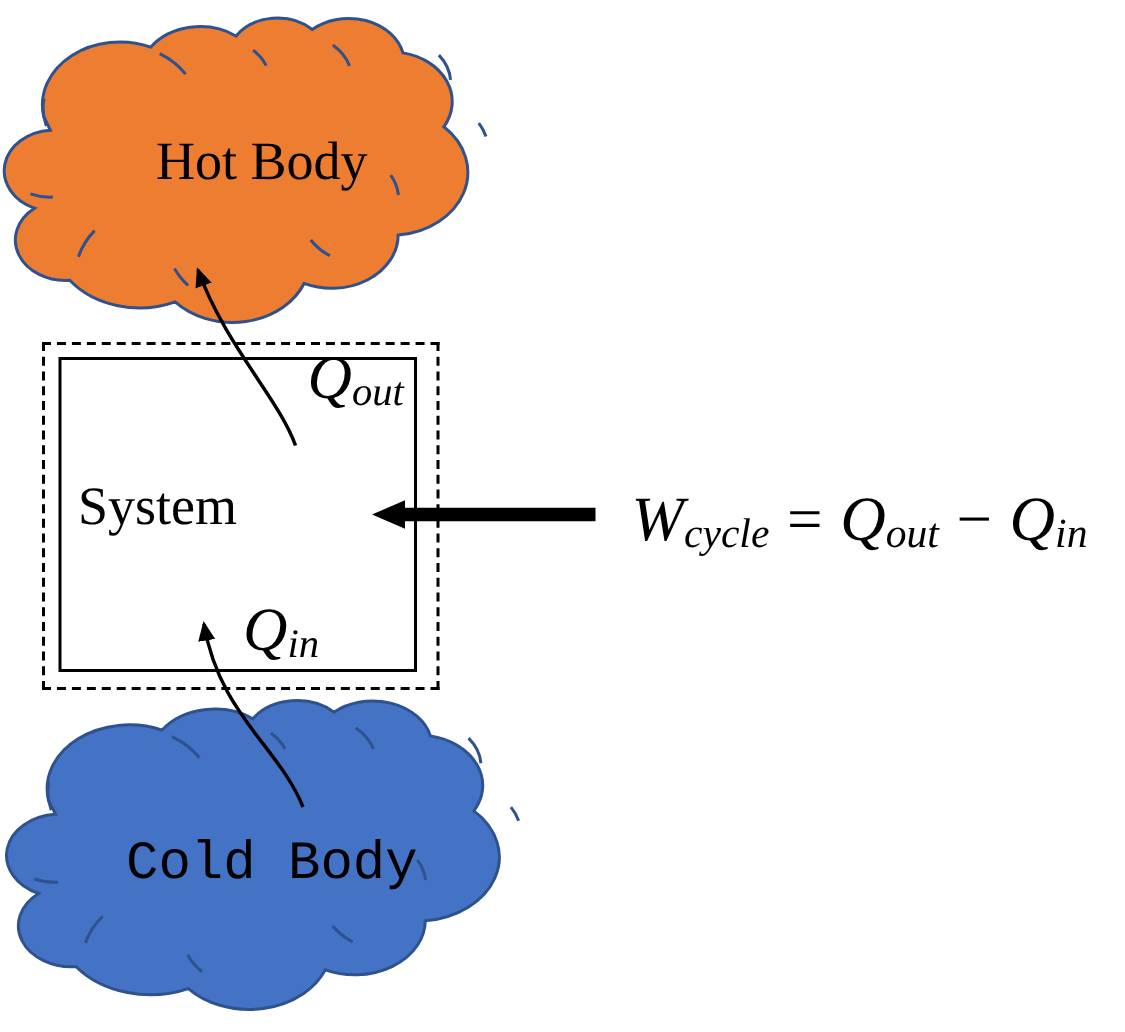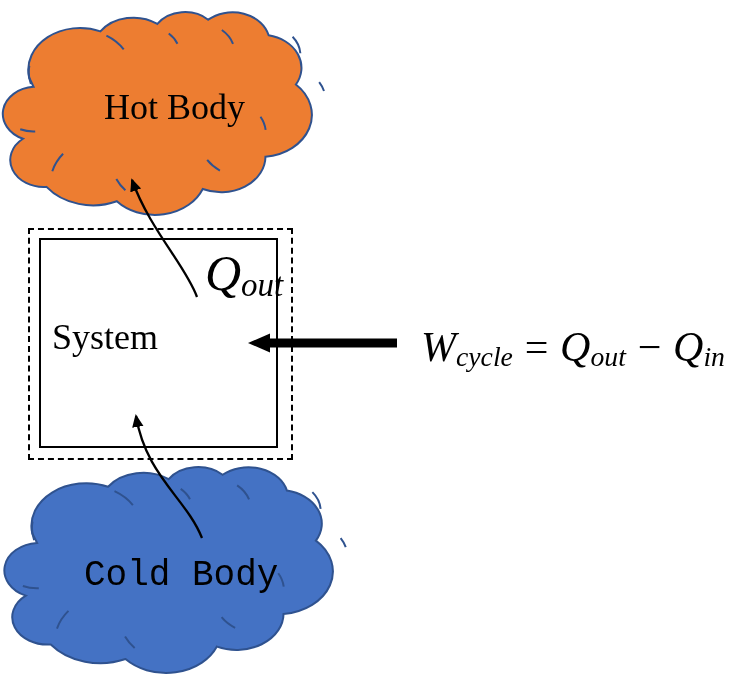--- a/index.html
+++ b/index.html
@@ -50,21 +50,21 @@
   }
   .math .sub {
     font-size: 0.66em;
     font-style: italic;
     vertical-align: -0.18em;
   }
   .math .op {
     font-style: normal;
     margin: 0 0.28em;
   }
-  .q-out-label { position: absolute; left: 205px; top: 248px; font-size: 50px; }
+  .q-out-label { position: absolute; left: 205px; top: 231px; font-size: 41px; }
   .q-in-label  { position: absolute; left: 162px; top: 399px; font-size: 41px; }
   .equation    { position: absolute; left: 421px; top: 326px; font-size: 42px; }
   svg.overlay {
     position: absolute;
     left: 0; top: 0;
     pointer-events: none;
   }
 </style>
 </head>
 <body>
@@ -108,20 +108,23 @@
   <div class="cloud-label" style="left:84px; top:558px;font-family:Liberation Mono, monospace;">Cold Body</div>
 
   <div class="boundary-dashed"></div>
   <div class="system-box"></div>
   <div class="system-label">System</div>
 
   <div class="math q-out-label">
     <span>Q</span><span class="sub">out</span>
   </div>
 
+  <div class="math q-in-label">
+    <span>Q</span><span class="sub">in</span>
+  </div>
 
   <div class="math equation">
     <span>W</span><span class="sub">cycle</span><span class="op">=</span><span>Q</span><span class="sub">out</span><span class="op">−</span><span>Q</span><span class="sub">in</span>
   </div>
 
   <svg class="overlay" width="750" height="688" viewBox="0 0 750 688">
     <defs>
       <marker id="curve-head" markerUnits="userSpaceOnUse" markerWidth="13" markerHeight="13" refX="8.5" refY="5" orient="auto" viewBox="0 0 10 10">
         <path d="M0,0.6 L10,5 L0,9.4 Z" fill="#000"></path>
       </marker>

